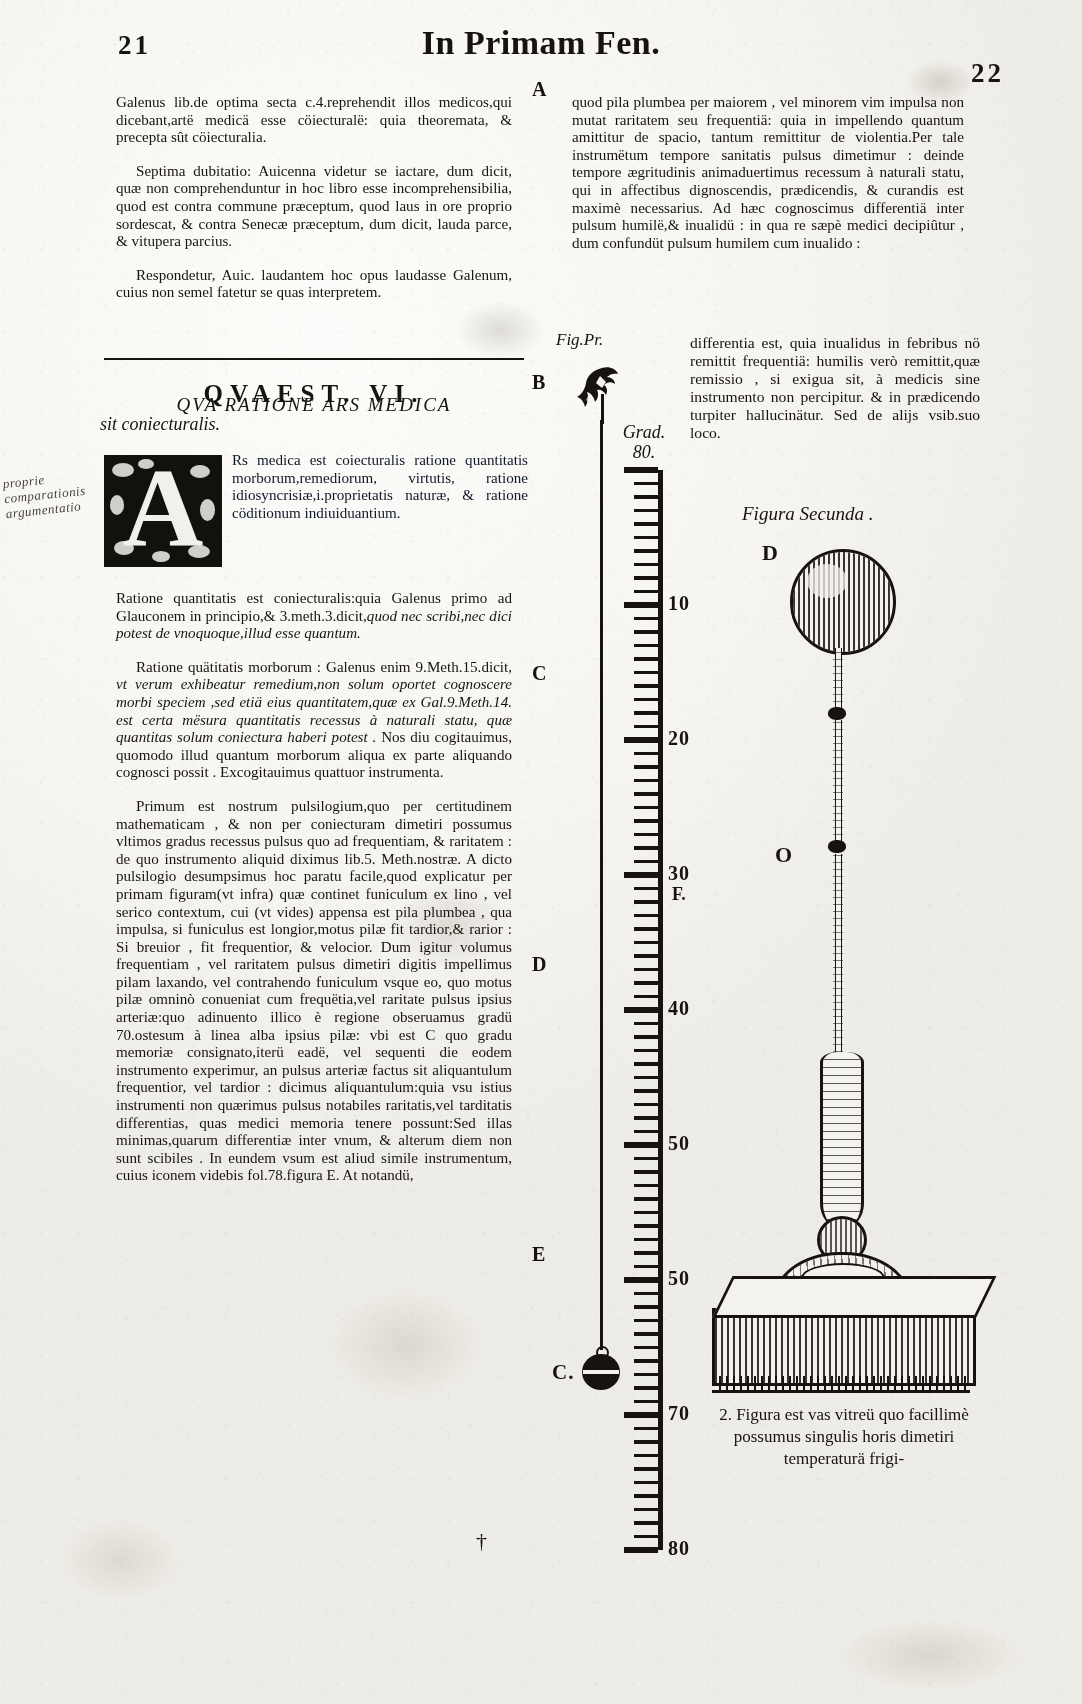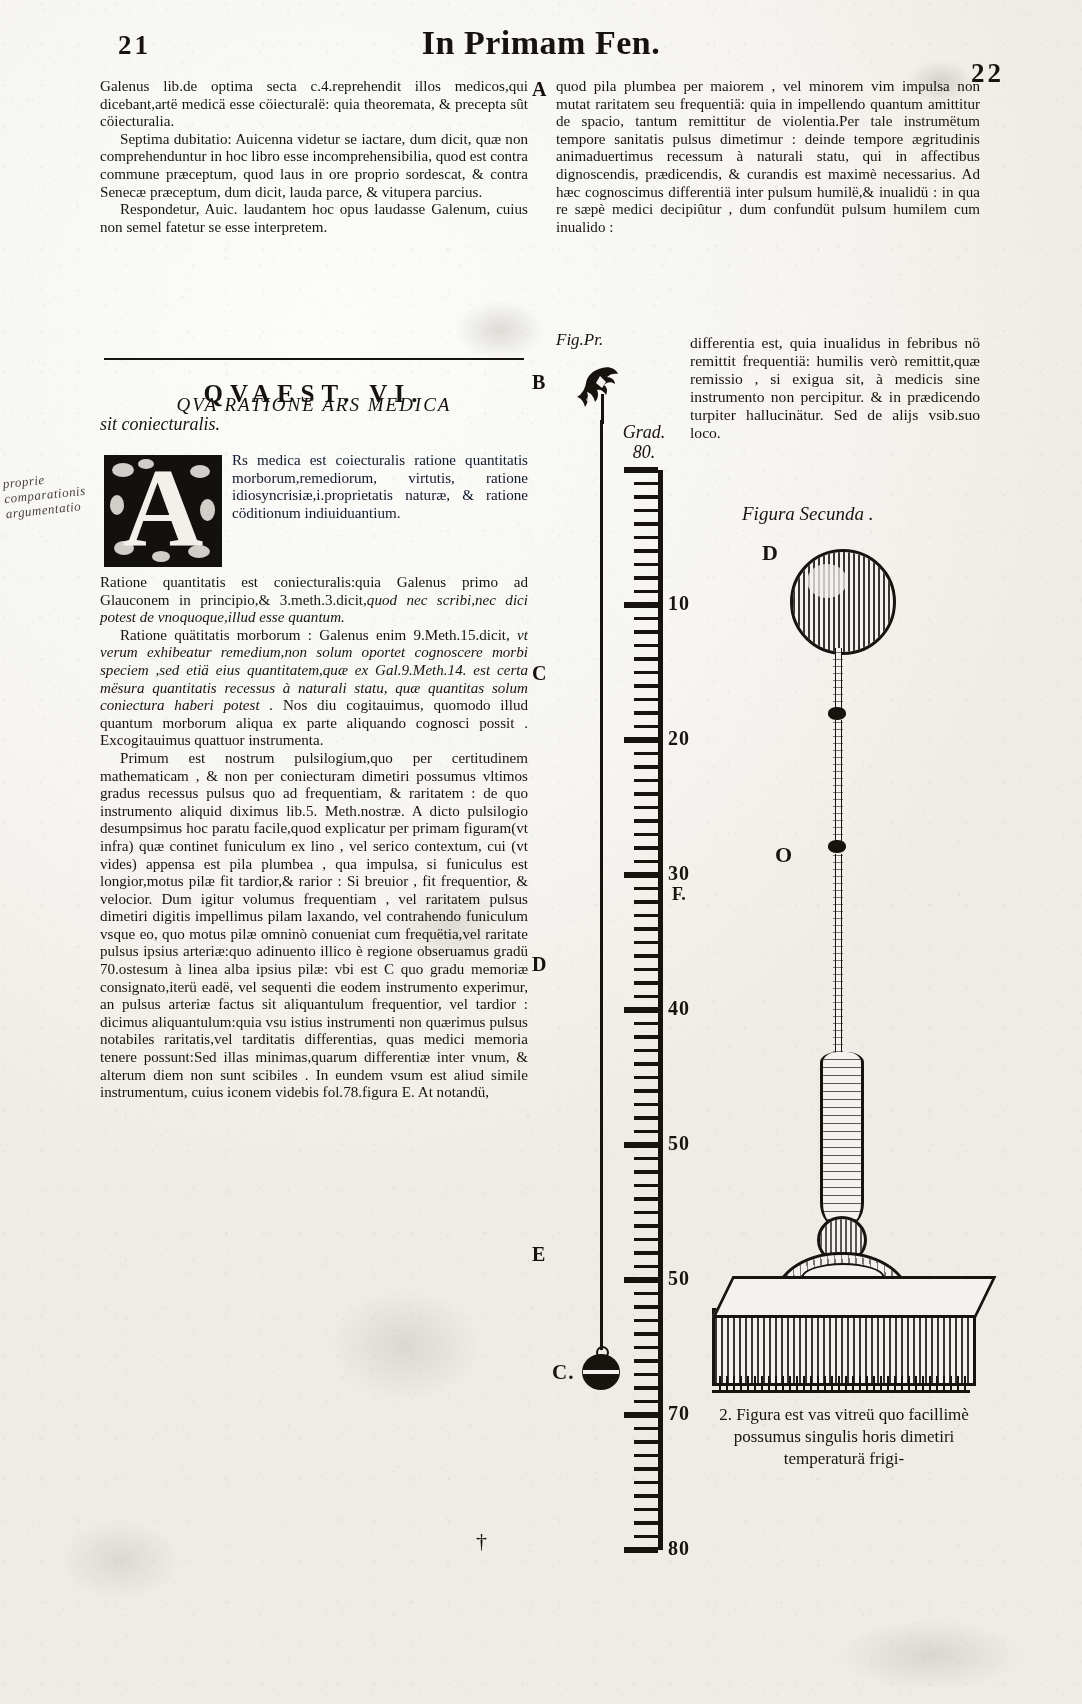--- a/index.html
+++ b/index.html
@@ -45,21 +45,21 @@
   }
 
   
   .col{
     position:absolute;top:76px;
     font-size:15.1px;line-height:17.6px;color:#17140f;
     text-align:justify;
   }
   .col-l{left:100px;width:428px;}
   .col-r{left:556px;width:424px;}
-  .col p{margin:0;}
+  .col p{margin:16px;}
   .col p.ind{text-indent:20px;}
   .it{font-style:italic;}
 
   
   .marg{
     position:absolute;font-weight:bold;font-size:20px;color:#15120e;
   }
 
   
   .rule{
@@ -188,21 +188,21 @@
 
   <div class="folio folio-l">21</div>
   <div class="run-head">In Primam Fen.</div>
   <div class="folio folio-r">22</div>
 
   <div class="hand" style="left:4px;top:470px;width:120px;line-height:15px;">proprie comparationis argumentatio</div>
 
   <div class="col col-l" style="top:78px;">
     <p>Galenus lib.de optima secta c.4.reprehendit illos medicos,qui dicebant,artë medicä esse cöiecturalë: quia theoremata, &amp; precepta sût cöiecturalia.</p>
     <p class="ind">Septima dubitatio: Auicenna videtur se iactare, dum dicit, quæ non comprehenduntur in hoc libro esse incomprehensibilia, quod est contra commune præceptum, quod laus in ore proprio sordescat, &amp; contra Senecæ præceptum, dum dicit, lauda parce, &amp; vitupera parcius.</p>
-    <p class="ind">Respondetur, Auic. laudantem hoc opus laudasse Galenum, cuius non semel fatetur se esse interpretem.</p>
+    <p class="ind">Respondetur, Auic. laudantem hoc opus laudasse Galenum, cuius non semel fatetur se quas interpretem.</p>
   </div>
 
   <div class="rule" style="top:358px;"></div>
   <div class="qhead" style="top:380px;">QVAEST. VI.</div>
   <div class="qsub" style="top:394px;">QVA RATIONE ARS MEDICA</div>
   <div class="qsub2" style="top:414px;">sit coniecturalis.</div>
 
   <div class="initial">
     <div class="frame"></div>
     <div class="vine" style="left:8px;top:8px;width:22px;height:14px;"></div>

